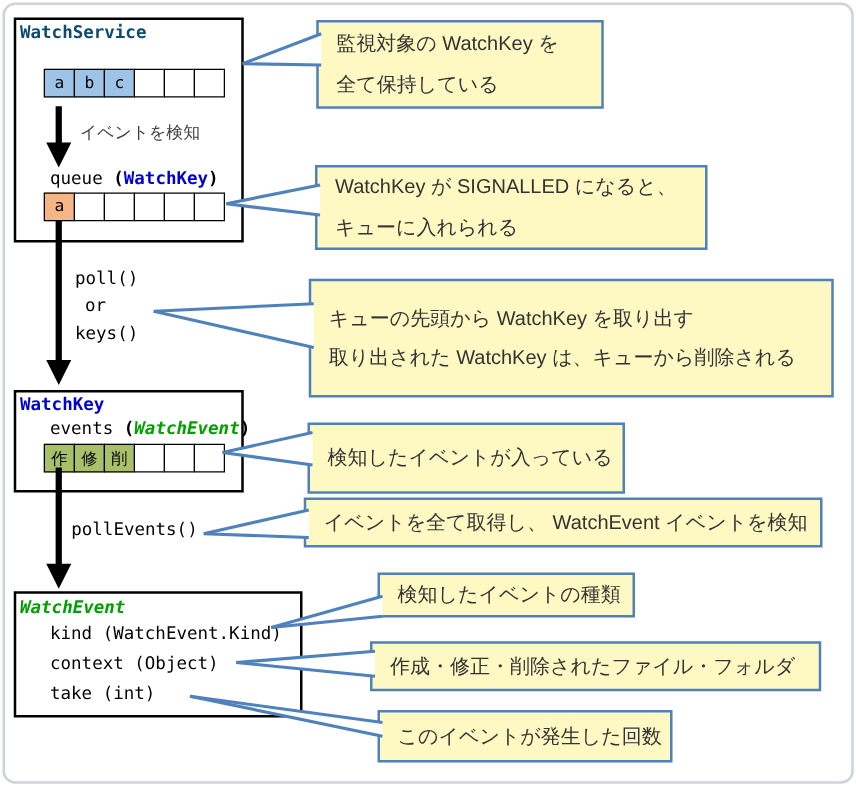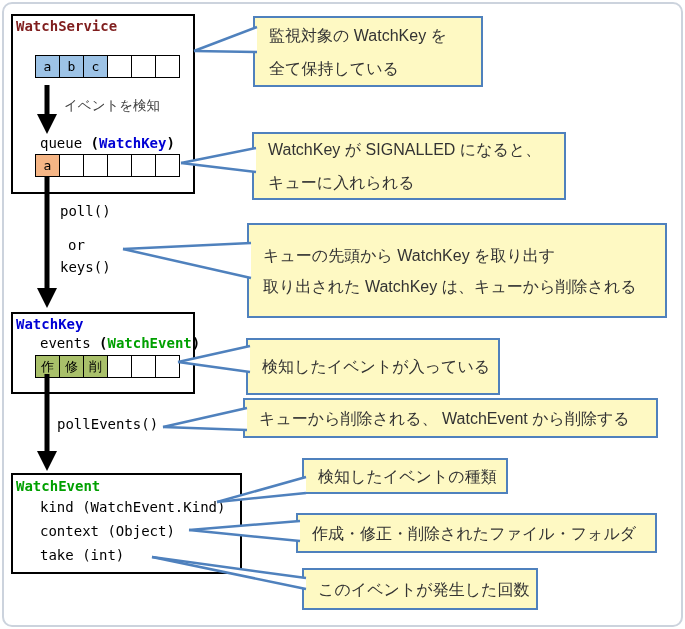--- a/index.html
+++ b/index.html
@@ -11,23 +11,23 @@
     position:absolute; inset:2px; border:2px solid #ccd3dd; border-radius:10px;
     pointer-events:none;
   }
   
   .cbox { position:absolute; border:2px solid #000; background:#fff; box-sizing:border-box; }
   .code {
     font-family:"DejaVu Sans Mono","Liberation Mono",monospace;
     font-size:14px; color:#000; white-space:pre; line-height:17px;
   }
   .bold { font-weight:bold; }
-  .t-red   { color:#7f1d1d; font-weight:bold; }
+  .t-red   { color:#0c4a6e; font-weight:bold; }
   .t-blue  { color:#0000d4; font-weight:bold; }
-  .t-green { color:#00a000; font-weight:bold; }
+  .t-green { color:#00a000; font-weight:bold;font-style:italic; }
   .abs { position:absolute; }
   
   .cells { position:absolute; display:flex; }
   .cell {
     width:23px; height:21px; border:1px solid #000; margin-left:-1px;
     display:flex; align-items:center; justify-content:center;
     font-family:"DejaVu Sans Mono","Liberation Mono",monospace;
     font-size:13px; color:#000; background:#fff; box-sizing:content-box;
   }
   .cell:first-child { margin-left:0; }
@@ -74,21 +74,21 @@
     <div class="cells" style="left:22px; top:138px;">
       <div class="cell fill-orange">a</div>
       <div class="cell"></div>
       <div class="cell"></div>
       <div class="cell"></div>
       <div class="cell"></div>
       <div class="cell"></div>
     </div>
   </div>
 
-  <span class="code abs" style="left:60px; top:203px;text-align:right;">poll()</span>
+  <span class="code abs" style="left:60px; top:215px;text-align:right;">poll()</span>
   <span class="code abs" style="left:68px; top:237px;">or</span>
   <span class="code abs" style="left:60px; top:259px;">keys()</span>
 
   <div class="cbox" style="left:11px; top:312px; width:184px; height:82px;">
     <span class="code t-blue abs" style="left:3px; top:2px;">WatchKey</span>
 
     <span class="code abs" style="left:27px; top:21px;"><span>events</span><span> </span><span class="bold">(</span><span class="t-green">WatchEvent</span><span class="bold">)</span></span>
 
     <div class="cells" style="left:22px; top:41px;">
       <div class="cell fill-green">作</div>
@@ -120,21 +120,21 @@
     <div class="line">キューに入れられる</div>
   </div>
   <div class="callout tight" style="left:247px; top:223px; width:420px; height:95px;">
     <div class="line">キューの先頭から WatchKey を取り出す</div>
     <div class="line">取り出された WatchKey は、キューから削除される</div>
   </div>
   <div class="callout" style="left:246px; top:338px; width:254px; height:57px;">
     <div class="line">検知したイベントが入っている</div>
   </div>
   <div class="callout" style="left:243px; top:398px; width:415px; height:40px;">
-    <div class="line">キューから削除される、 WatchEvent から削除する</div>
+    <div class="line">イベントを全て取得し、 WatchEvent イベントを検知</div>
   </div>
   <div class="callout" style="left:302px; top:458px; width:206px; height:36px;">
     <div class="line">検知したイベントの種類</div>
   </div>
   <div class="callout" style="left:296px; top:513px; width:361px; height:40px;">
     <div class="line">作成・修正・削除されたファイル・フォルダ</div>
   </div>
   <div class="callout" style="left:302px; top:568px; width:236px; height:42px;">
     <div class="line">このイベントが発生した回数</div>
   </div>

